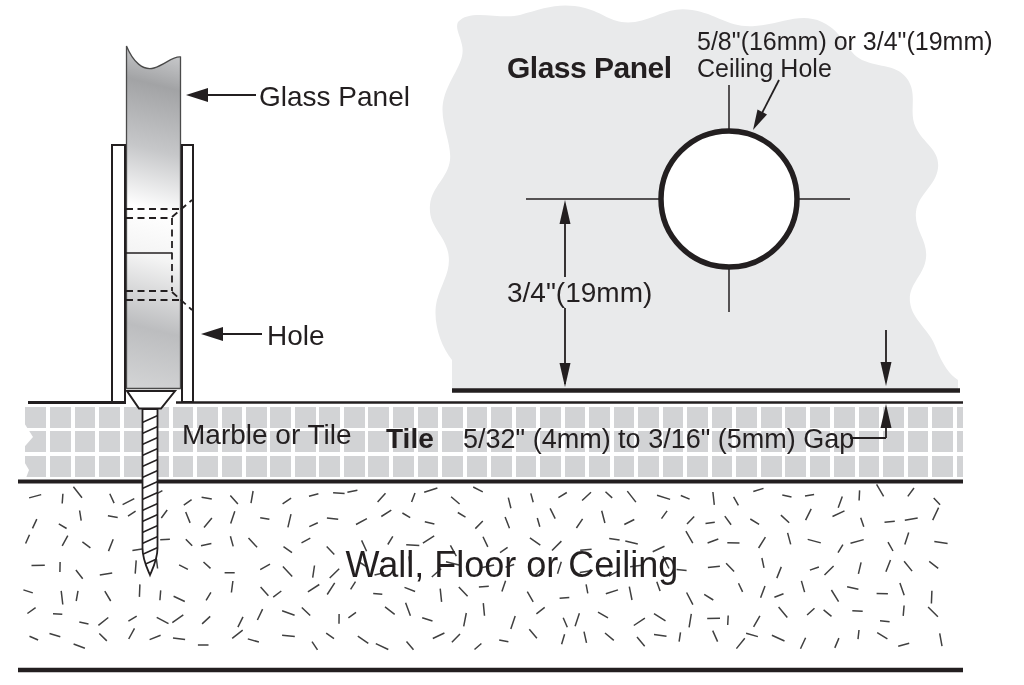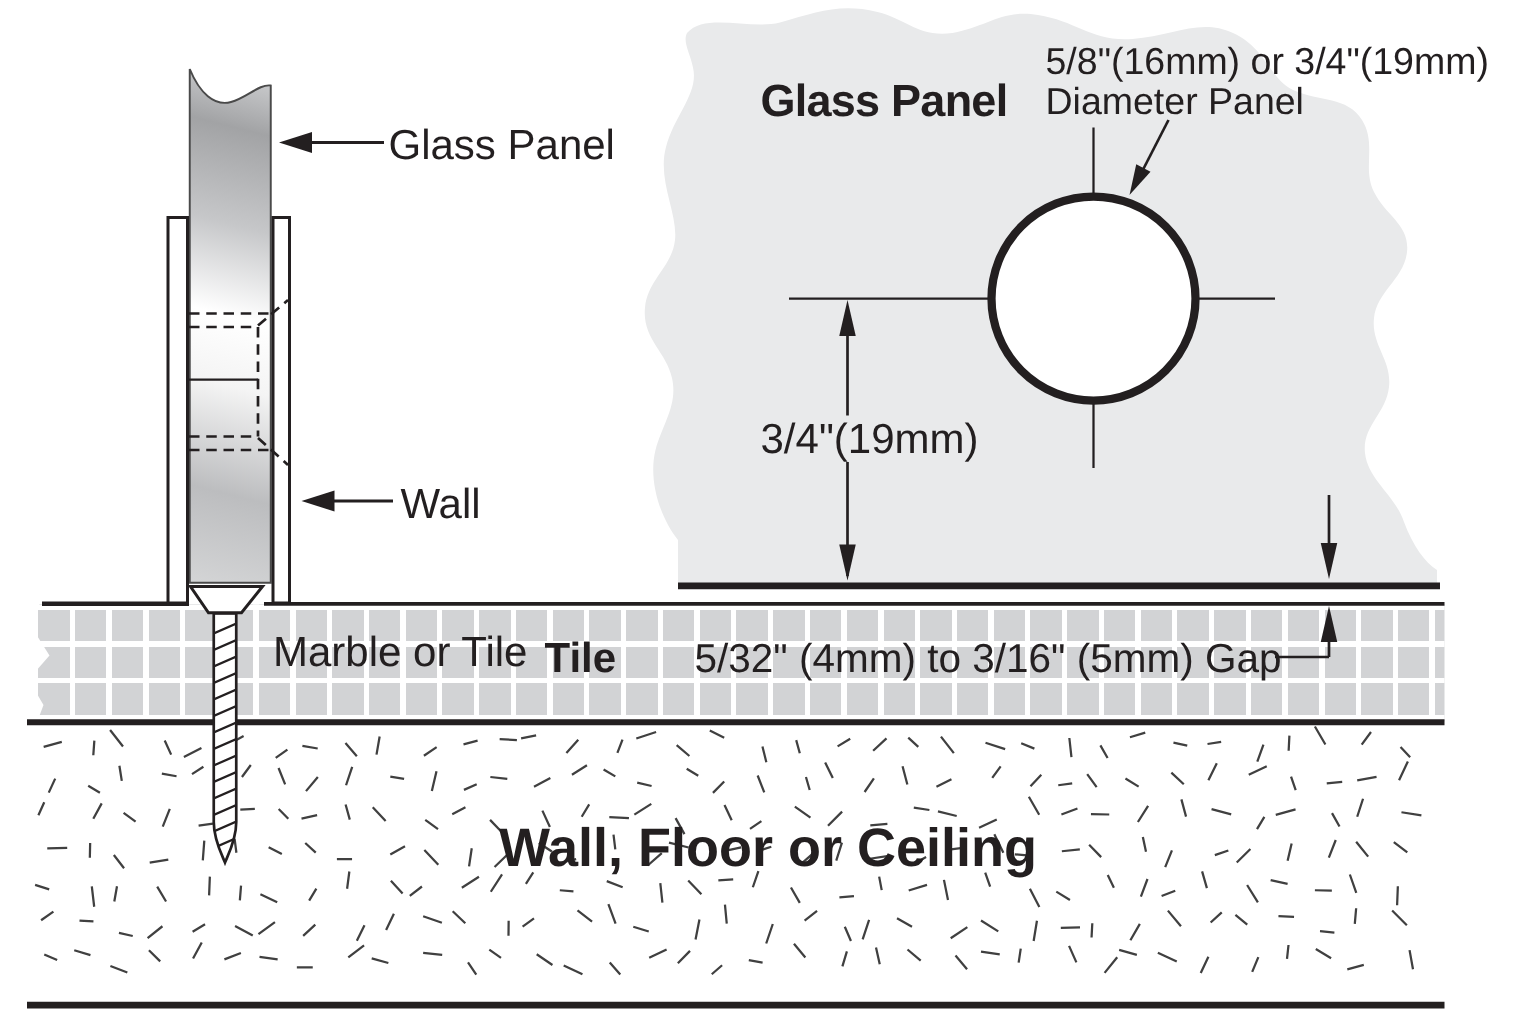--- a/index.html
+++ b/index.html
@@ -35,22 +35,22 @@
   .blob{fill:var(--blob);stroke:none;}
   .speckles{stroke:#404040;stroke-width:1.5px;fill:none;}
   .hole{fill:#ffffff;stroke:var(--line);stroke-width:5.5px;}
 
   
   .lbl{position:absolute;white-space:nowrap;color:var(--line);line-height:1.12;}
   .reg28{font-size:28px;}
   .reg27{font-size:27px;}
   .reg25{font-size:25px;line-height:27px;}
   .b30{font-size:30px;font-weight:bold;letter-spacing:-0.5px;}
-  .b28{font-size:28px;font-weight:bold;}
-  .b36{font-size:36px;font-weight:bold;}
+  .b28{font-size:28px;font-weight:bold;margin-left:23px;}
+  .b36{font-size:36px;font-weight:normal;}
 </style>
 </head>
 <body>
 
 <div id="stage">
 
   <div class="tile-band"></div>
 
   <svg class="art" width="1024" height="685" viewBox="0 0 1024 685">
 
@@ -159,27 +159,27 @@
       <polygon class="solid" points="186,95 208,88 208,102"></polygon>
     </g>
     <g>
       <line class="ln w2" x1="262" y1="334" x2="220" y2="334"></line>
       <polygon class="solid" points="201,334 223,327 223,341"></polygon>
     </g>
   </svg>
 
   <div class="lbl reg28" style="left:259px;top:81px;">Glass Panel</div>
 
-  <div class="lbl reg28" style="left:267px;top:320px;">Wall</div>
+  <div class="lbl reg28" style="left:267px;top:320px;">Hole</div>
 
   <div class="lbl b30" style="left:507px;top:51px;">Glass Panel</div>
 
   <div class="lbl reg25" style="left:697px;top:28px;">
     <div>5/8"(16mm) or 3/4"(19mm)</div>
-    <div>Diameter Panel</div>
+    <div>Ceiling Hole</div>
   </div>
 
   <div class="lbl reg28" style="left:505px;top:277px;background:var(--blob);padding:0 2px;">3/4"(19mm)</div>
 
   <div class="lbl reg28" style="left:182px;top:419px;text-align:center;">Marble or Tile</div>
 
   <div class="lbl b28" style="left:363px;top:423px;">Tile</div>
 
   <div class="lbl reg27" style="left:463px;top:424px;">5/32" (4mm) to 3/16" (5mm) Gap</div>
 

